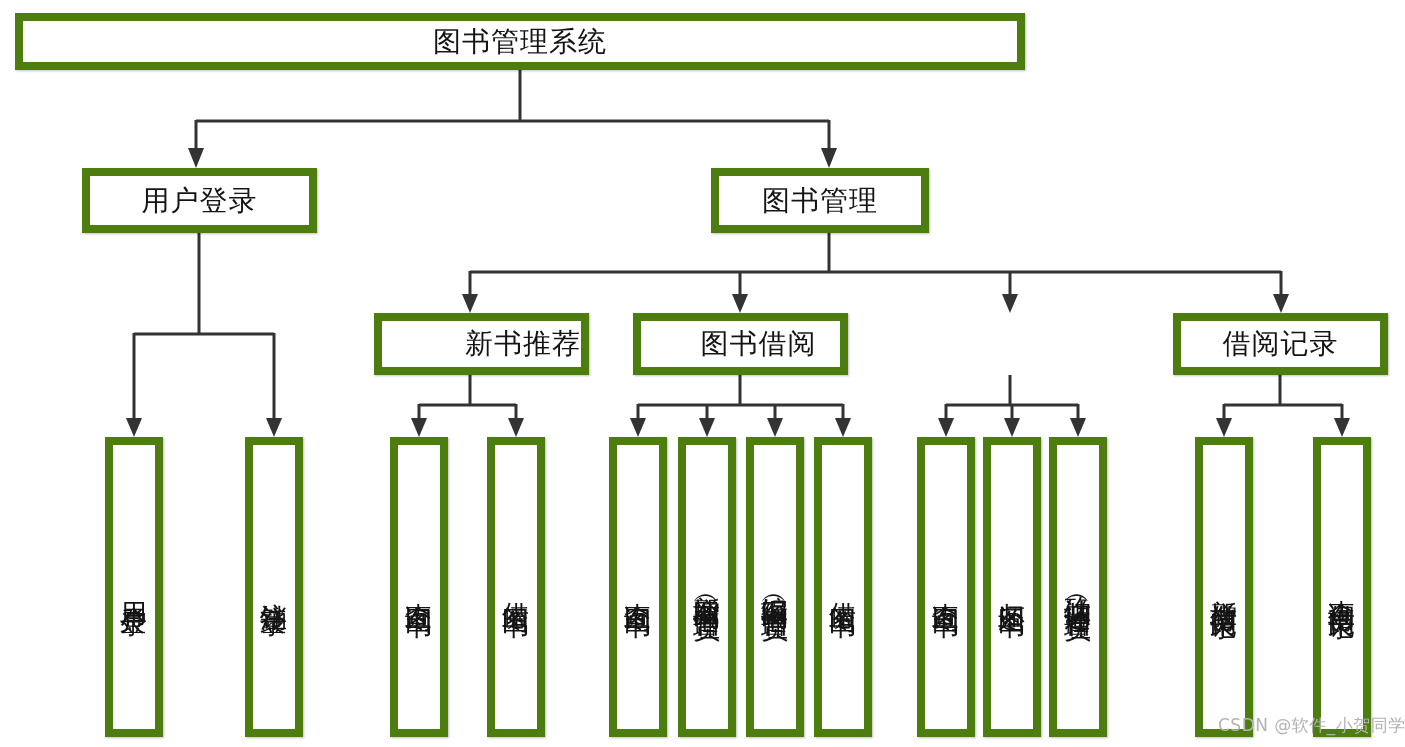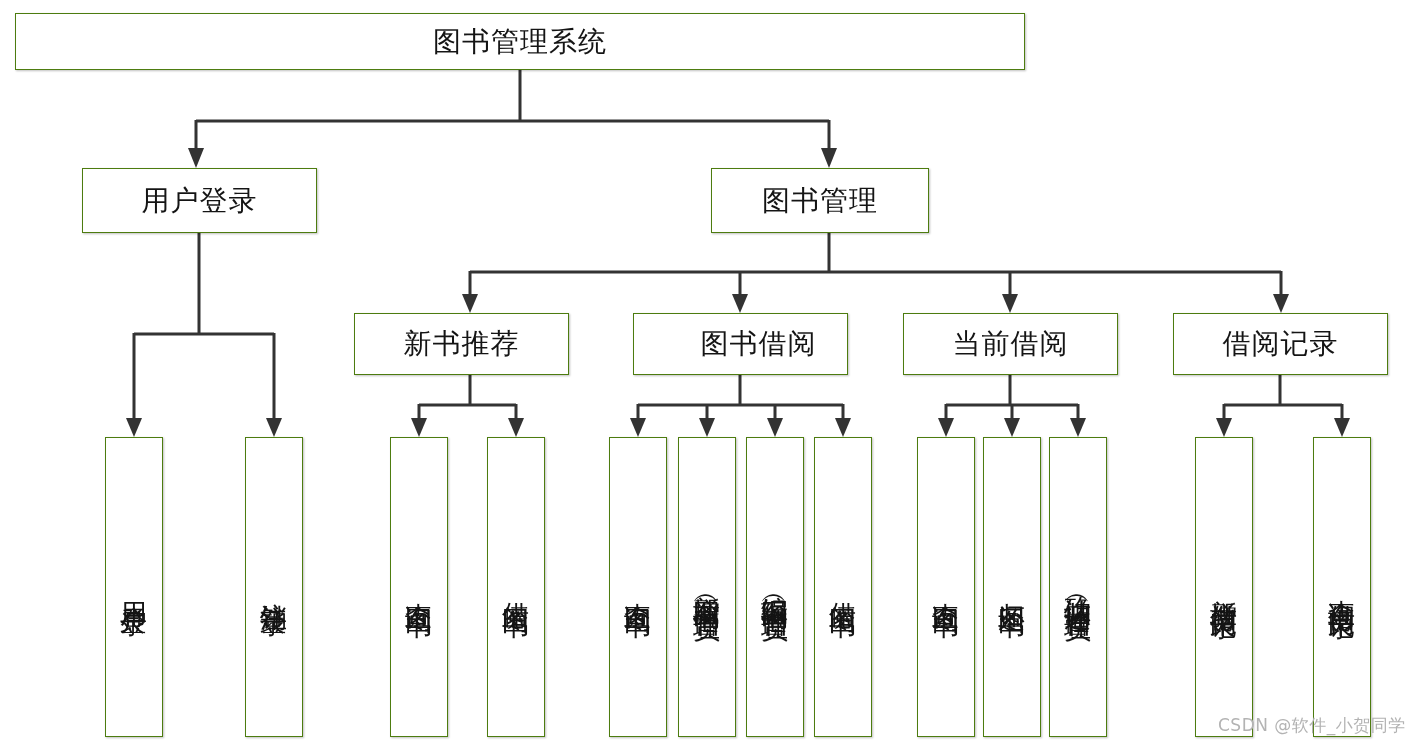--- a/index.html
+++ b/index.html
@@ -17,39 +17,39 @@
   }
   .connectors {
     position: absolute;
     left: 0;
     top: 0;
     pointer-events: none;
   }
   .box {
     position: absolute;
     box-sizing: border-box;
-    border: 1px solid #4d7c0f;
+    border: 8px solid #4d7c0f;
     background: #ffffff;
     display: flex;
     align-items: center;
     justify-content: center;
     color: #141414;
     box-shadow: 1px 1px 2px rgba(0,0,0,0.25);
   }
   .h-label {
     font-size: 28px;
     letter-spacing: 1px;
     white-space: nowrap;
   }
   .root-box    { left: 15px;  top: 13px;  width: 1010px; height: 57px; }
   .lvl2-box    { top: 168px;  height: 65px; }
   .user-login  { left: 82px;  width: 235px; }
   .book-mgmt   { left: 711px; width: 218px; }
   .lvl3-box    { top: 313px;  height: 62px; width: 215px; }
-  .new-book-rec   { left: 354px;  }
+  .new-book-rec   { left: 374px; justify-content: flex-end;  }
   .book-borrow    { left: 633px; padding-left: 36px;  }
   .current-borrow { left: 903px;  }
   .borrow-records { left: 1173px; }
   .leaf {
     top: 437px;
     width: 58px;
     height: 300px;
   }
   .v-label {
     writing-mode: vertical-rl;
@@ -143,23 +143,20 @@
   <div class="box lvl2-box book-mgmt">
     <span class="h-label">图书管理</span>
   </div>
 
   <div class="box lvl3-box new-book-rec">
     <span class="h-label">新书推荐</span>
   </div>
   <div class="box lvl3-box book-borrow">
     <span class="h-label">图书借阅</span>
   </div>
-  <div class="box lvl3-box current-borrow">
-    <span class="h-label">当前借阅</span>
-  </div>
   <div class="box lvl3-box borrow-records">
     <span class="h-label">借阅记录</span>
   </div>
 
   <div class="box leaf leaf-a1">
     <span class="v-label">用户登录</span>
   </div>
   <div class="box leaf leaf-a2">
     <span class="v-label">注销登录</span>
   </div>

